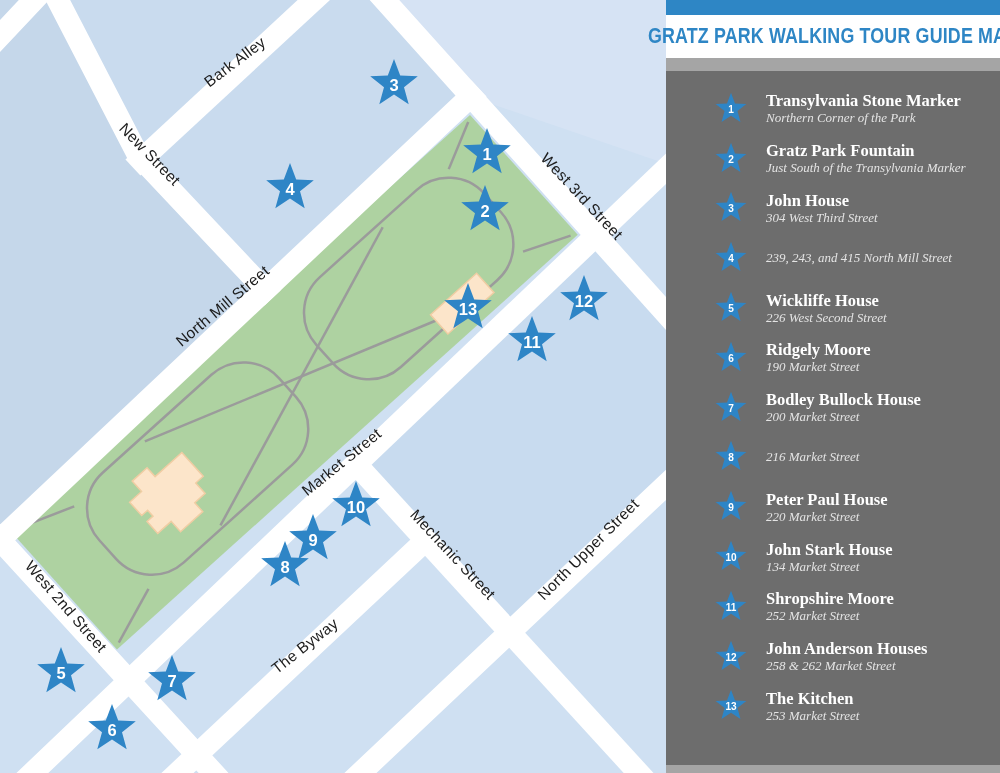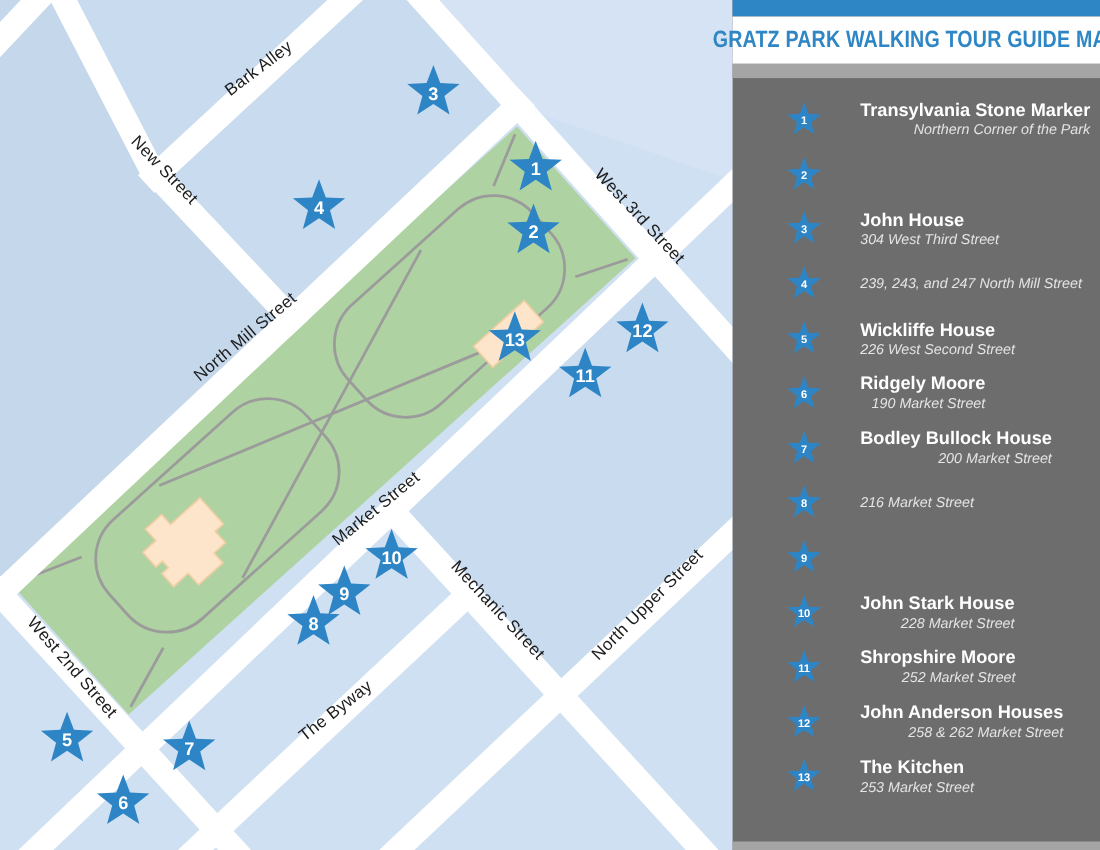--- a/index.html
+++ b/index.html
@@ -36,23 +36,23 @@
   .panel-strip { position:absolute; left:0; width:334px; background:#a5a5a5; }
   #strip-top { top:58px; height:13px; }
   #strip-bottom { bottom:0; height:8px; }
   #legend { position:absolute; left:0; top:71px; width:334px; padding-top:13px; }
   .legend-row { height:49.8px; display:flex; align-items:center; padding-left:44px; }
   .legend-star { width:42px; height:44px; flex:0 0 42px; }
   .legend-num {
     font-family:"Liberation Sans", sans-serif; font-weight:bold; font-size:12.5px;
     fill:#ffffff; text-anchor:middle;
   }
-  .legend-text { margin-left:30px; font-family:Liberation Sans, sans-serif; }
+  .legend-text { margin-left:14px; font-family:Liberation Serif, serif; }
   .legend-title { color:#ffffff; font-weight:bold; font-size:16.5px; line-height:19px; }
-  .legend-sub { color:#e4e4e4; font-style:italic; font-size:13px; line-height:16px;text-align:right; }
+  .legend-sub { color:#e4e4e4; font-style:italic; font-size:13px; line-height:16px; }
 </style>
 </head>
 <body>
 
 <div id="stage">
 
   <div id="map-wrap">
     <svg width="666" height="773" viewBox="0 0 666 773">
       <defs>
         <polygon id="star-shape" points="0,-25 6.2,-8.5 23.8,-7.7 10,3.2 14.7,20.2 0,10.5 -14.7,20.2 -10,3.2 -23.8,-7.7 -6.2,-8.5"></polygon>
@@ -179,38 +179,42 @@
         <div class="legend-text">
             <div class="legend-title">Transylvania Stone Marker</div>
             <div class="legend-sub">Northern Corner of the Park</div>
           </div>
       </div>
       <div class="legend-row">
         <svg class="legend-star" viewBox="-26 -26 52 52">
             <use href="#star-shape" class="star-fill" transform="scale(0.8)"></use>
             <text class="legend-num" y="5">2</text>
           </svg>
+        <div class="legend-text">
+            <div class="legend-title">Gratz Park Fountain</div>
+            <div class="legend-sub">Just South of the Transylvania Marker</div>
+          </div>
       </div>
       <div class="legend-row">
         <svg class="legend-star" viewBox="-26 -26 52 52">
             <use href="#star-shape" class="star-fill" transform="scale(0.8)"></use>
             <text class="legend-num" y="5">3</text>
           </svg>
         <div class="legend-text">
             <div class="legend-title">John House</div>
             <div class="legend-sub">304 West Third Street</div>
           </div>
       </div>
       <div class="legend-row">
         <svg class="legend-star" viewBox="-26 -26 52 52">
             <use href="#star-shape" class="star-fill" transform="scale(0.8)"></use>
             <text class="legend-num" y="5">4</text>
           </svg>
         <div class="legend-text">
-            <div class="legend-sub">239, 243, and 247 North Mill Street</div>
+            <div class="legend-sub">239, 243, and 415 North Mill Street</div>
           </div>
       </div>
       <div class="legend-row">
         <svg class="legend-star" viewBox="-26 -26 52 52">
             <use href="#star-shape" class="star-fill" transform="scale(0.8)"></use>
             <text class="legend-num" y="5">5</text>
           </svg>
         <div class="legend-text">
             <div class="legend-title">Wickliffe House</div>
             <div class="legend-sub">226 West Second Street</div>
@@ -243,29 +247,33 @@
           </svg>
         <div class="legend-text">
             <div class="legend-sub">216 Market Street</div>
           </div>
       </div>
       <div class="legend-row">
         <svg class="legend-star" viewBox="-26 -26 52 52">
             <use href="#star-shape" class="star-fill" transform="scale(0.8)"></use>
             <text class="legend-num" y="5">9</text>
           </svg>
+        <div class="legend-text">
+            <div class="legend-title">Peter Paul House</div>
+            <div class="legend-sub">220 Market Street</div>
+          </div>
       </div>
       <div class="legend-row">
         <svg class="legend-star" viewBox="-26 -26 52 52">
             <use href="#star-shape" class="star-fill" transform="scale(0.8)"></use>
             <text class="legend-num" y="5">10</text>
           </svg>
         <div class="legend-text">
             <div class="legend-title">John Stark House</div>
-            <div class="legend-sub">228 Market Street</div>
+            <div class="legend-sub">134 Market Street</div>
           </div>
       </div>
       <div class="legend-row">
         <svg class="legend-star" viewBox="-26 -26 52 52">
             <use href="#star-shape" class="star-fill" transform="scale(0.8)"></use>
             <text class="legend-num" y="5">11</text>
           </svg>
         <div class="legend-text">
             <div class="legend-title">Shropshire Moore</div>
             <div class="legend-sub">252 Market Street</div>

